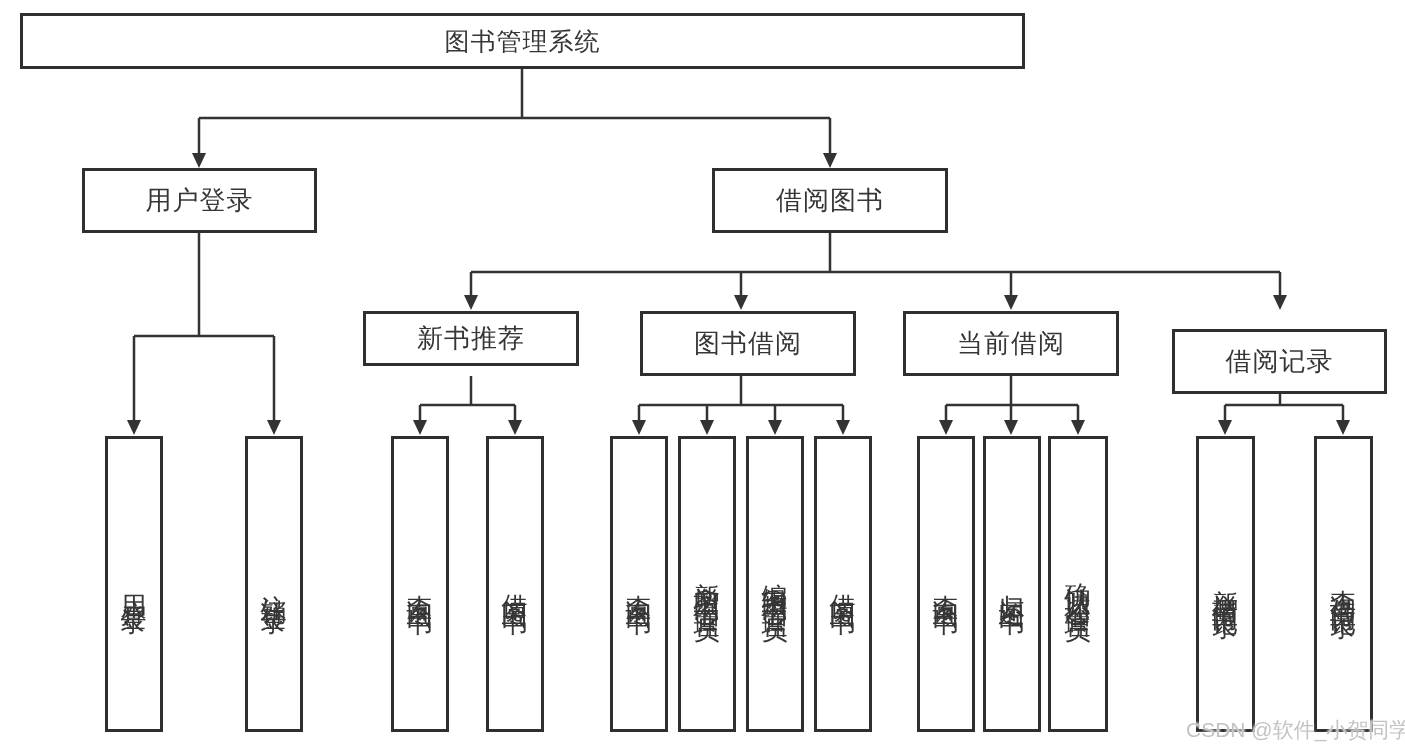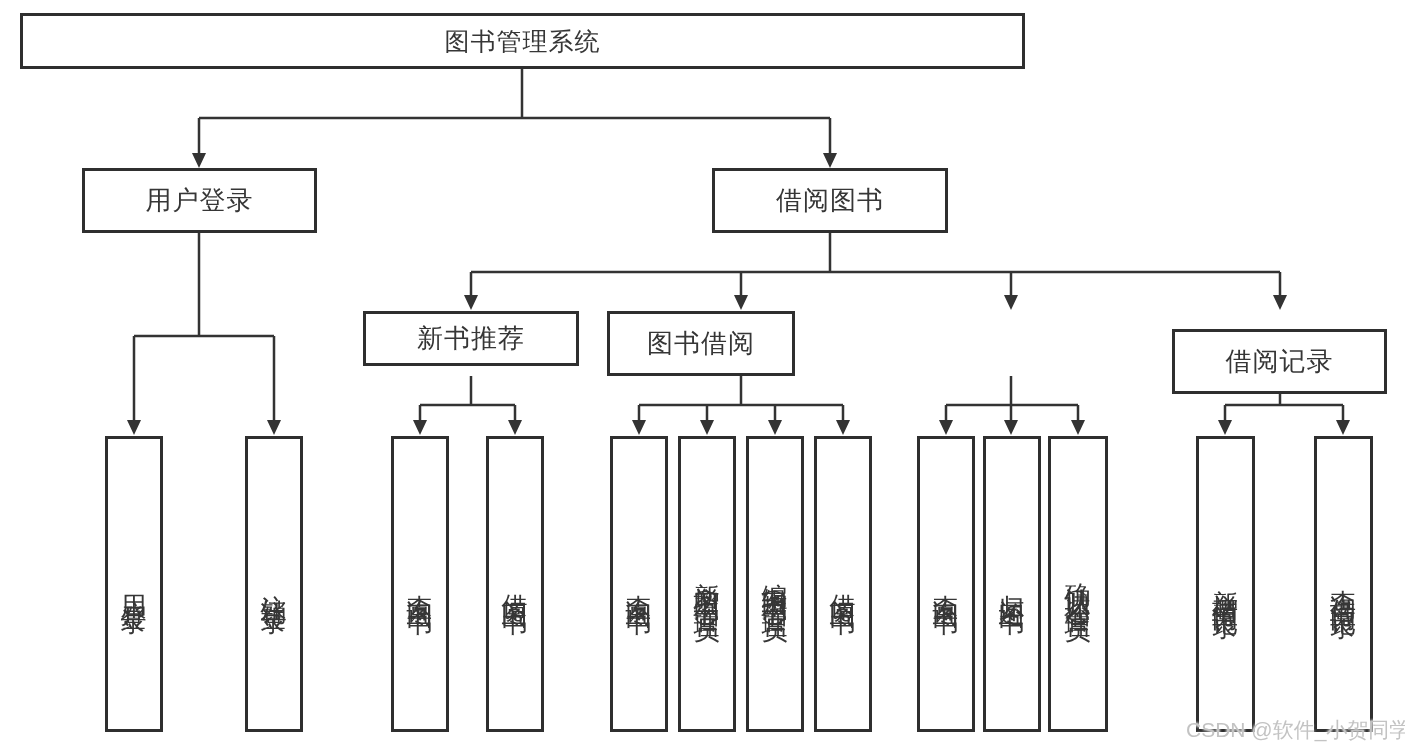--- a/index.html
+++ b/index.html
@@ -103,22 +103,25 @@
   <div class="node" style="left:82px;top:168px;width:235px;height:65px">
     <span class="lab">用户登录</span>
   </div>
   <div class="node" style="left:712px;top:168px;width:236px;height:65px">
     <span class="lab">借阅图书</span>
   </div>
 
   <div class="node" style="left:363px;top:311px;width:216px;height:55px">
     <span class="lab">新书推荐</span>
   </div>
-  <div class="node" style="left:607px;top:311px;width:188px;height:65px">
+  <div class="node" style="left:640px;top:311px;width:216px;height:65px">
     <span class="lab">图书借阅</span>
+  </div>
+  <div class="node" style="left:903px;top:311px;width:216px;height:65px">
+    <span class="lab">当前借阅</span>
   </div>
   <div class="node" style="left:1172px;top:329px;width:215px;height:65px">
     <span class="lab">借阅记录</span>
   </div>
 
   <div class="node leaf" style="left:105px;top:436px;width:58px;height:296px">
     <span class="vlab">用户登录</span>
   </div>
   <div class="node leaf" style="left:245px;top:436px;width:58px;height:296px">
     <span class="vlab">注销登录</span>

